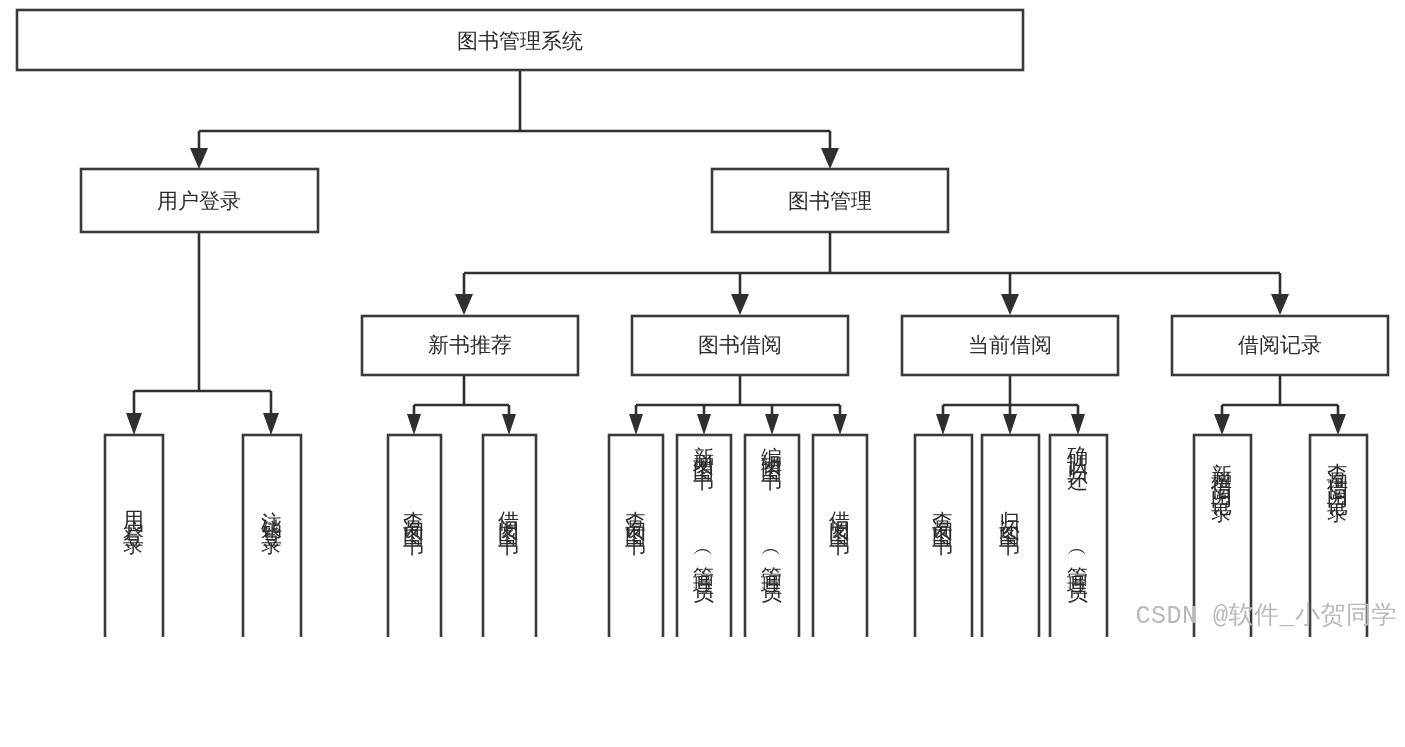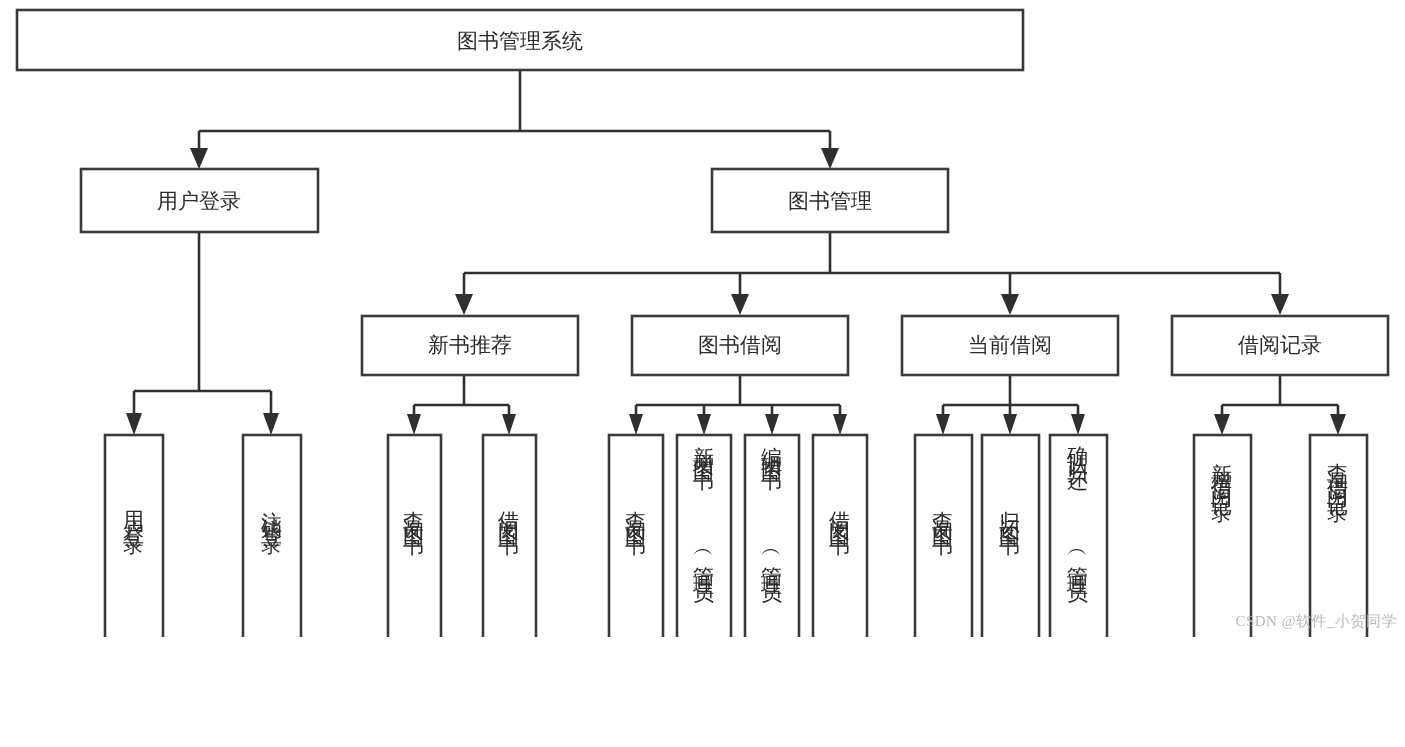--- a/index.html
+++ b/index.html
@@ -48,22 +48,22 @@
     fill: none;
   }
   .arrow-head {
     fill: #2f2f2f;
     stroke: none;
   }
   .watermark {
     position: absolute;
     right: 8px;
     bottom: 6px;
-    font-family: Liberation Serif, serif;
-    font-size: 15px;
+    font-family: Liberation Mono, monospace;
+    font-size: 25px;
     color: #b8b8b8;
     letter-spacing: 0.5px;
     white-space: nowrap;
     pointer-events: none;
     user-select: none;
   }
 </style>
 </head>
 <body>
 

